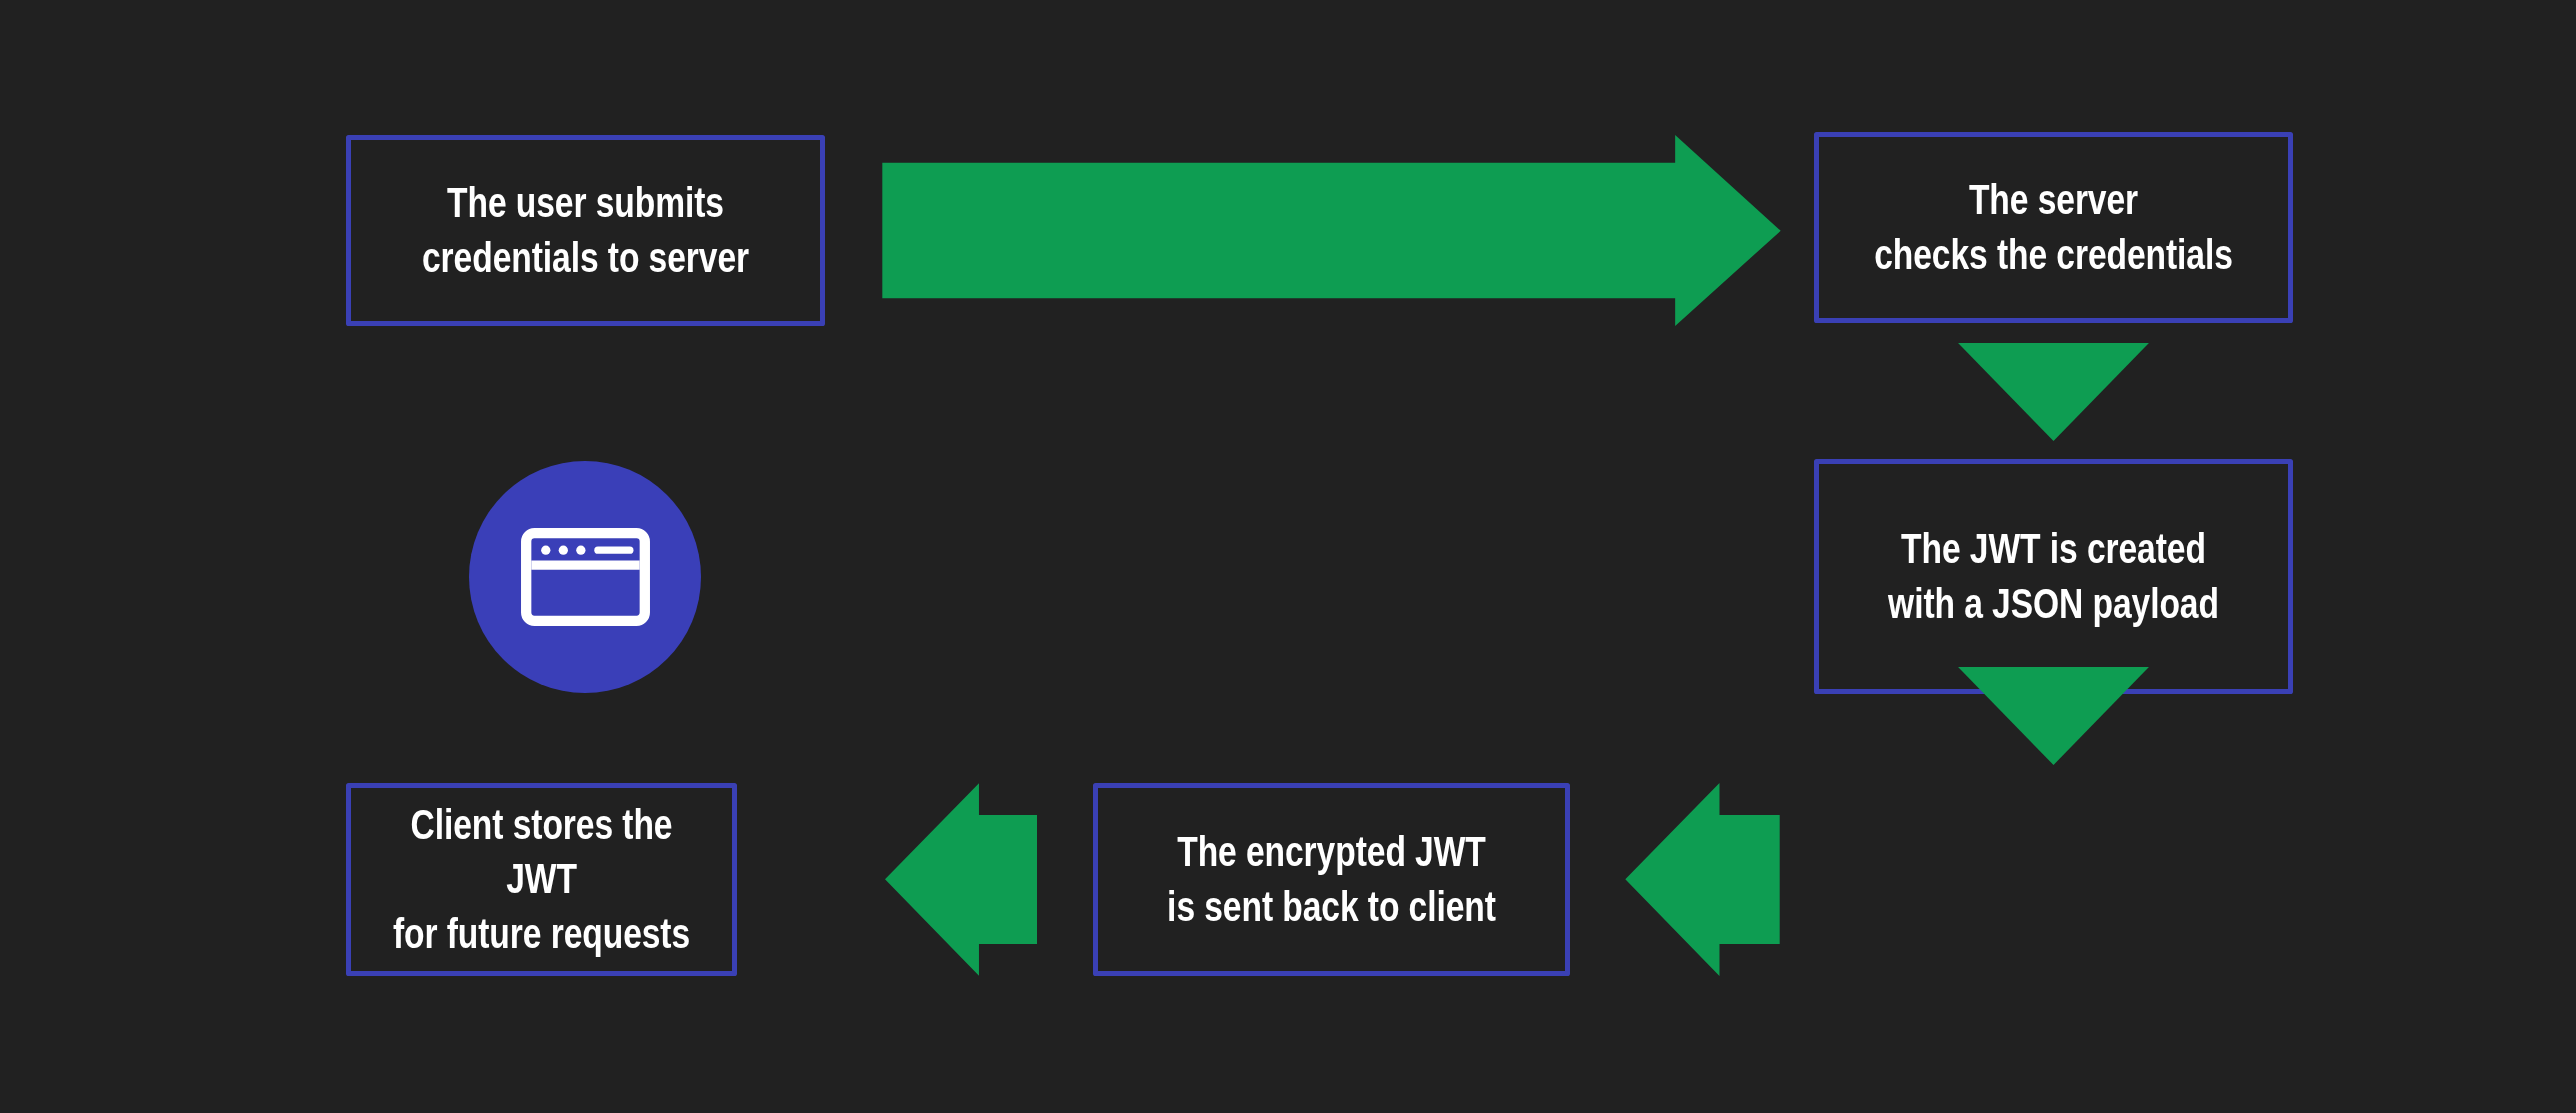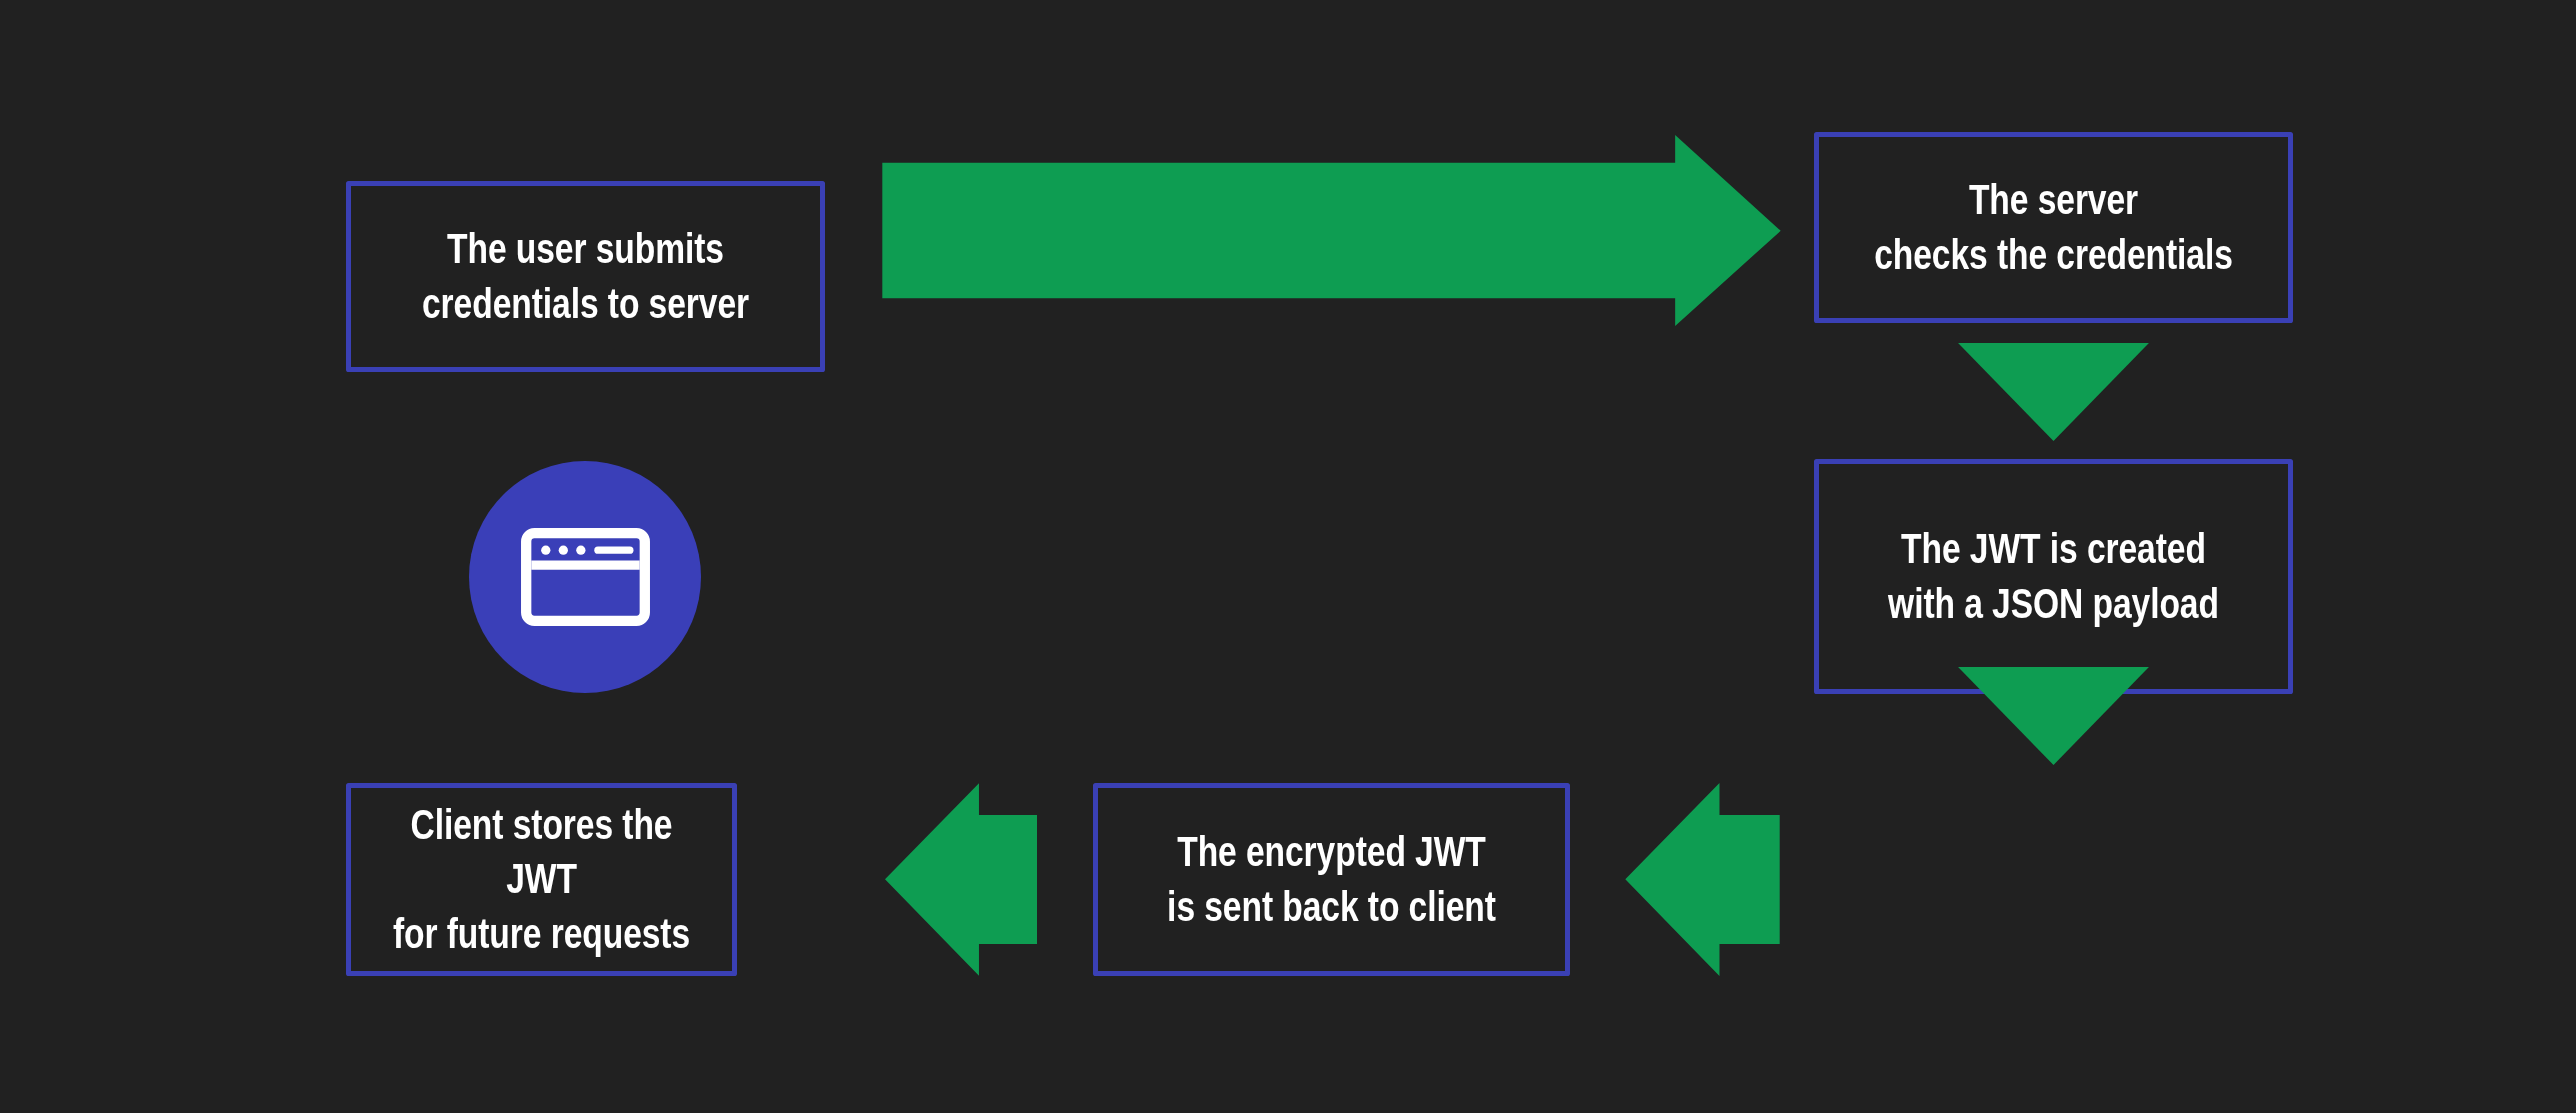--- a/index.html
+++ b/index.html
@@ -63,21 +63,21 @@
     align-items: center;
     justify-content: center;
   }
   .icon-badge svg { display: block; }
 </style>
 </head>
 <body>
 
 <div id="stage">
 
-  <div class="node" style="left:346px; top:135px; width:479px; height:191px;margin-top:46px;">
+  <div class="node" style="left:346px; top:135px; width:479px; height:191px;">
     <span class="node-label">The user submits
 credentials to server</span>
   </div>
 
   <div class="arrow" style="left:882px; top:135px; width:899px; height:191px;">
     <svg width="899" height="191" viewBox="0 0 1745 371">
       <polygon points="0,54 1540,54 1540,0 1745,186 1540,371 1540,317 0,317" fill="#0e9d52"></polygon>
     </svg>
   </div>
 

